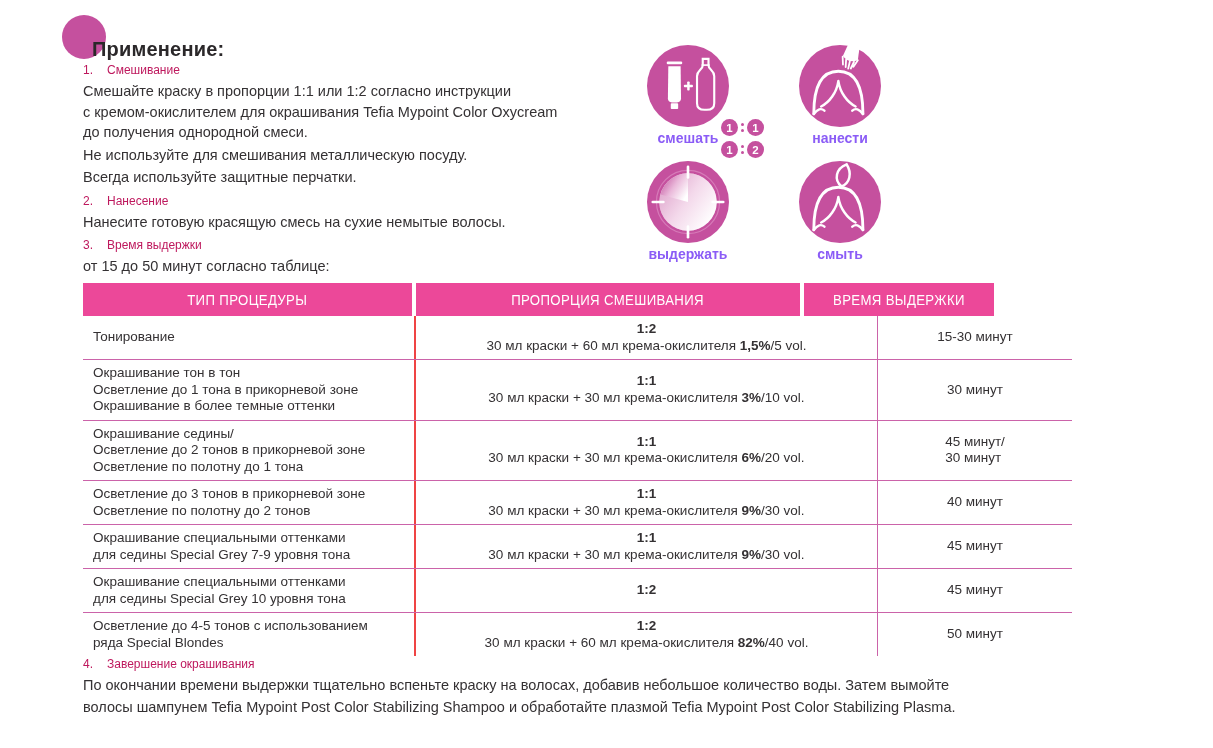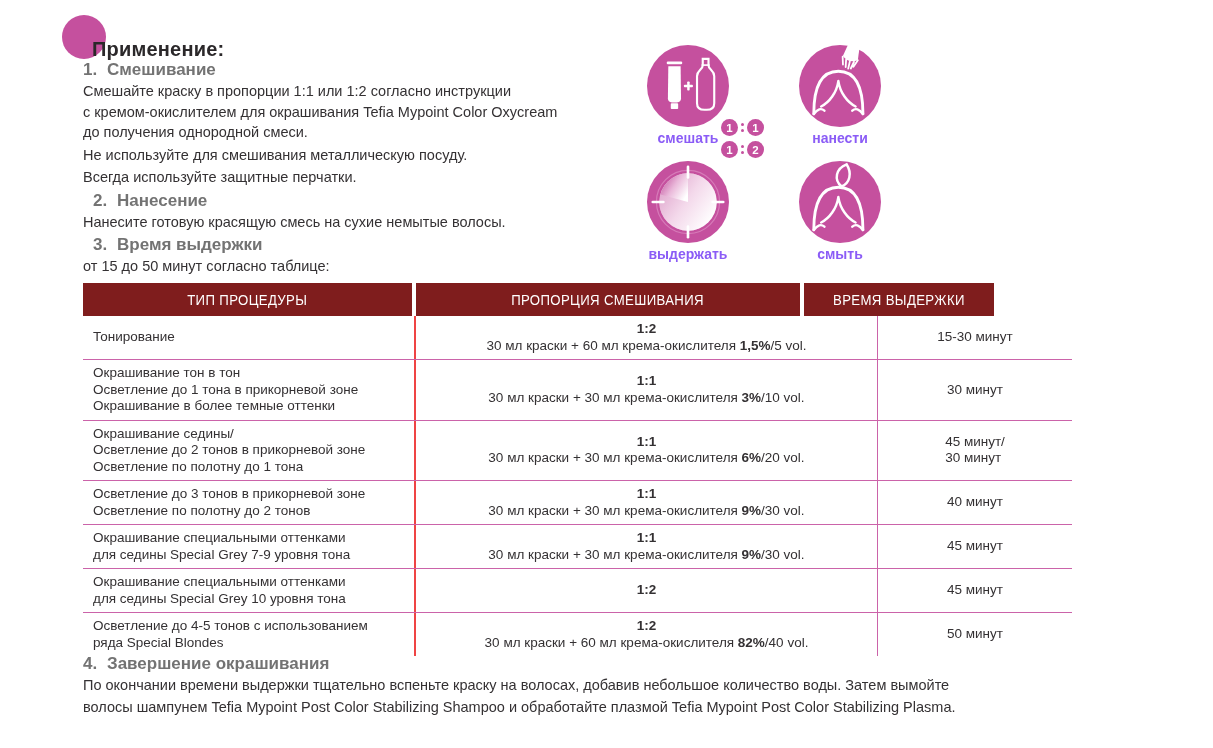--- a/index.html
+++ b/index.html
@@ -5,39 +5,39 @@
   html,body{margin:0;padding:0;}
   body{
     width:1213px;height:748px;position:relative;overflow:hidden;
     background:#ffffff;color:#343133;
     font-family:"Liberation Sans", sans-serif;
   }
   .title-circle{position:absolute;left:62px;top:15px;width:44px;height:44px;border-radius:50%;background:#c5509e;}
   .page-title{position:absolute;left:76px;top:22px;margin:16px;font-size:20px;font-weight:bold;color:#2b282a;letter-spacing:.2px;}
 
   .left-col{position:absolute;left:83px;top:62px;width:560px;}
-  .step-heading{font-weight:bold;font-size:17px;line-height:16px;margin:0 0 3px 0;color:#737373;}
-  .step-heading.mt{margin-top:5px;margin-left:10px;}
+  .step-heading{font-weight:normal;font-size:12px;line-height:16px;margin:0 0 3px 0;color:#be185d;}
+  .step-heading.mt{margin-top:5px;}
   .step-heading .num{display:inline-block;width:24px;}
   .para{font-size:14.5px;line-height:20.5px;margin:0 0 2px 0;white-space:pre-line;}
 
   
   .icon{position:absolute;width:82px;text-align:center;}
   .icon svg{display:block;width:82px;height:82px;}
   .icon-label{position:relative;left:-29px;width:140px;margin-top:3px;font-size:14px;font-weight:bold;color:#8b5cf6;}
   .badge{position:absolute;left:721px;display:flex;align-items:center;gap:3px;}
   .badge .digit{width:17px;height:17px;border-radius:50%;background:#c5509e;color:#fff;
     font-size:11.5px;font-weight:bold;display:flex;align-items:center;justify-content:center;}
   .badge .colon{display:flex;flex-direction:column;gap:3px;}
   .badge .colon i{display:block;width:3px;height:3px;border-radius:50%;background:#c5509e;}
 
   
   .table{position:absolute;left:83px;top:283px;width:989px;font-size:13.5px;}
   .thead{display:flex;gap:4px;height:33px;}
-  .th{background:#7f1d1d;color:#ffffff;display:flex;align-items:center;justify-content:center;font-size:15px;}
+  .th{background:#ec4899;color:#ffffff;display:flex;align-items:center;justify-content:center;font-size:15px;}
   .th span{transform:scaleX(.88);letter-spacing:.4px;white-space:nowrap;}
   .th1{width:329px;} .th2{width:384px;} .th3{width:190px;}
   .trow{display:flex;border-bottom:1px solid #cb63a9;}
   .trow:last-child{border-bottom:none;}
   .cell{box-sizing:border-box;white-space:pre-line;line-height:16.5px;padding:5px 10px;
     display:flex;flex-direction:column;justify-content:center;}
   .c-proc{width:331px;align-items:flex-start;text-align:left;}
   .c-mix{width:464px;border-left:2px solid #ef4444;border-right:1px solid #cb63a9;align-items:center;text-align:center;}
   .c-time{width:194px;align-items:center;text-align:left;}
   .ratio{font-weight:bold;}

